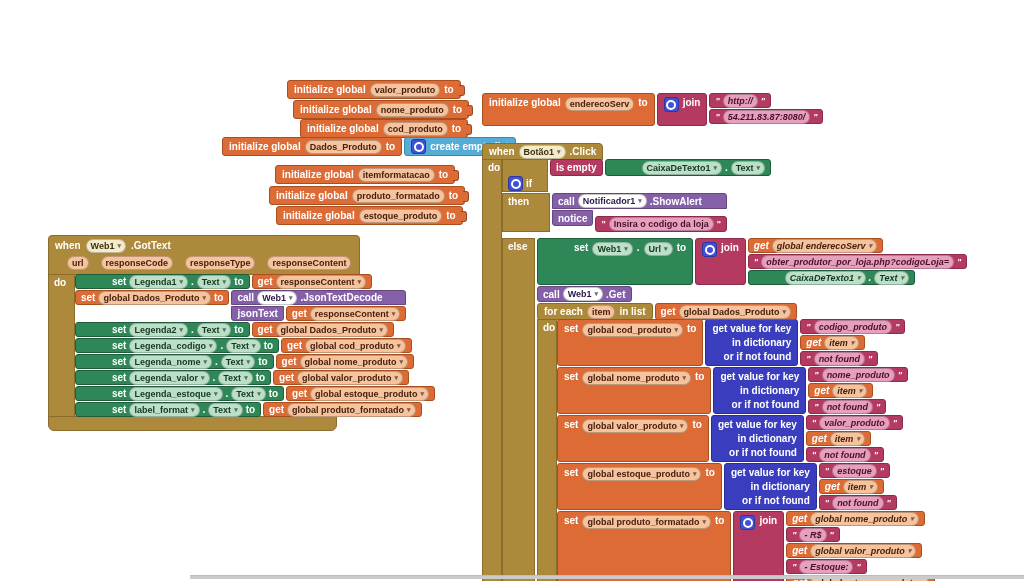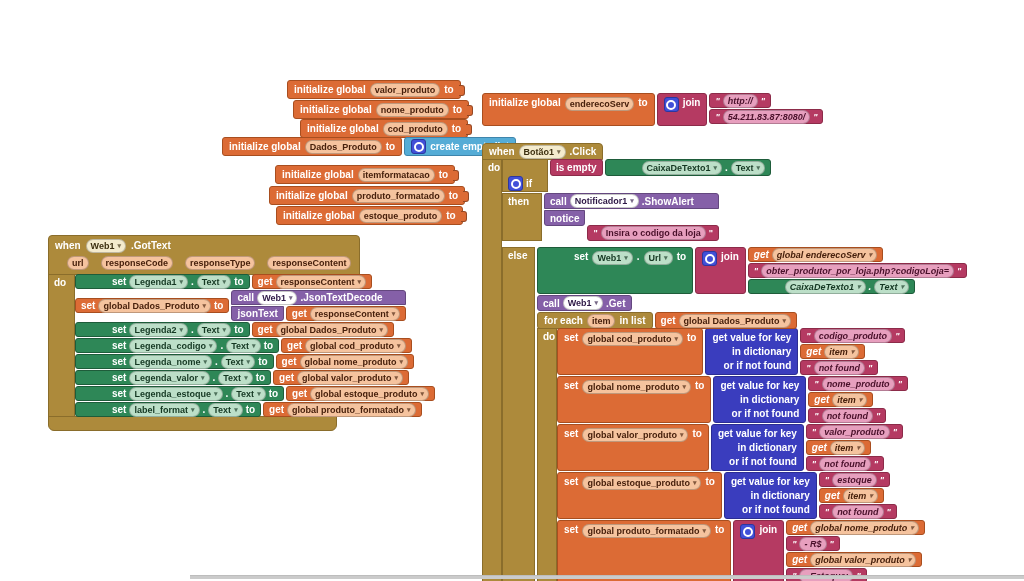--- a/index.html
+++ b/index.html
@@ -1,21 +1,21 @@
 <!DOCTYPE html>
 <html><head>
 <meta charset="utf-8">
 <style>
   html,body{margin:0;padding:0;}
   body{width:1024px;height:581px;overflow:hidden;background:#fff;
        font-family:"Liberation Sans",sans-serif;}
   .canvas{position:relative;width:1024px;height:581px;overflow:hidden;background:#ffffff;}
   .abs{position:absolute;}
   .col{display:flex;flex-direction:column;align-items:flex-start;}
-  .vrow{display:flex;align-items:center;}
+  .vrow{display:flex;align-items:flex-start;}
   .vrow + .vrow{margin-top:1px;}
 
   
   .b{position:relative;display:inline-flex;align-items:center;gap:4px;padding:0 6px;height:19px;
      border-radius:3px;border:1px solid rgba(0,0,0,.32);color:#fff;font-size:10px;font-weight:bold;
      white-space:nowrap;box-sizing:border-box;flex:none;}
   .sm{height:15px;padding:0 5px;gap:3px;}
   .h17{height:17px;}
   .tall47{height:47px;align-items:flex-start;padding-top:3px;}
   .tall79{height:79px;align-items:flex-start;padding-top:3px;}
@@ -325,34 +325,34 @@
             <span>is empty</span>
           </div>
           <div class="b sm bg-green" style="height:17px;margin-left:2px">
             <span class="pill p-g dd">CaixaDeTexto1</span>
             <span>.</span>
             <span class="pill p-g dd">Text</span>
           </div>
         </div>
 
         <div class="vrow" style="align-items:stretch">
-          <div class="rail" style="width:40px">
+          <div class="rail" style="width:48px">
             <span>then</span>
           </div>
           <div class="col" style="margin-left:2px">
             <div class="b sm bg-purple" style="height:16px;border-radius:3px 3px 0 0;align-self:stretch">
               <span>call</span>
               <span class="pill p-l dd">Notificador1</span>
               <span>.ShowAlert</span>
             </div>
             <div style="display:flex;align-self:stretch">
               <div class="b sm bg-purple" style="height:16px;flex:1;justify-content:flex-start;margin-top:1px;border-radius:0 0 3px 3px">
                 <span>notice</span>
               </div>
-              <div class="b sm bg-magenta str" style="height:16px;margin-top:16px;margin-left:2px">
+              <div class="b sm bg-magenta str" style="height:16px;margin-top:7px;margin-left:2px">
                 <span class="pill p-pk">Insira o codigo da loja</span>
               </div>
             </div>
           </div>
         </div>
 
         <div class="vrow" style="align-items:stretch;margin-top:6px">
           <div class="rail" style="width:33px">
             <span>else</span>
           </div>

